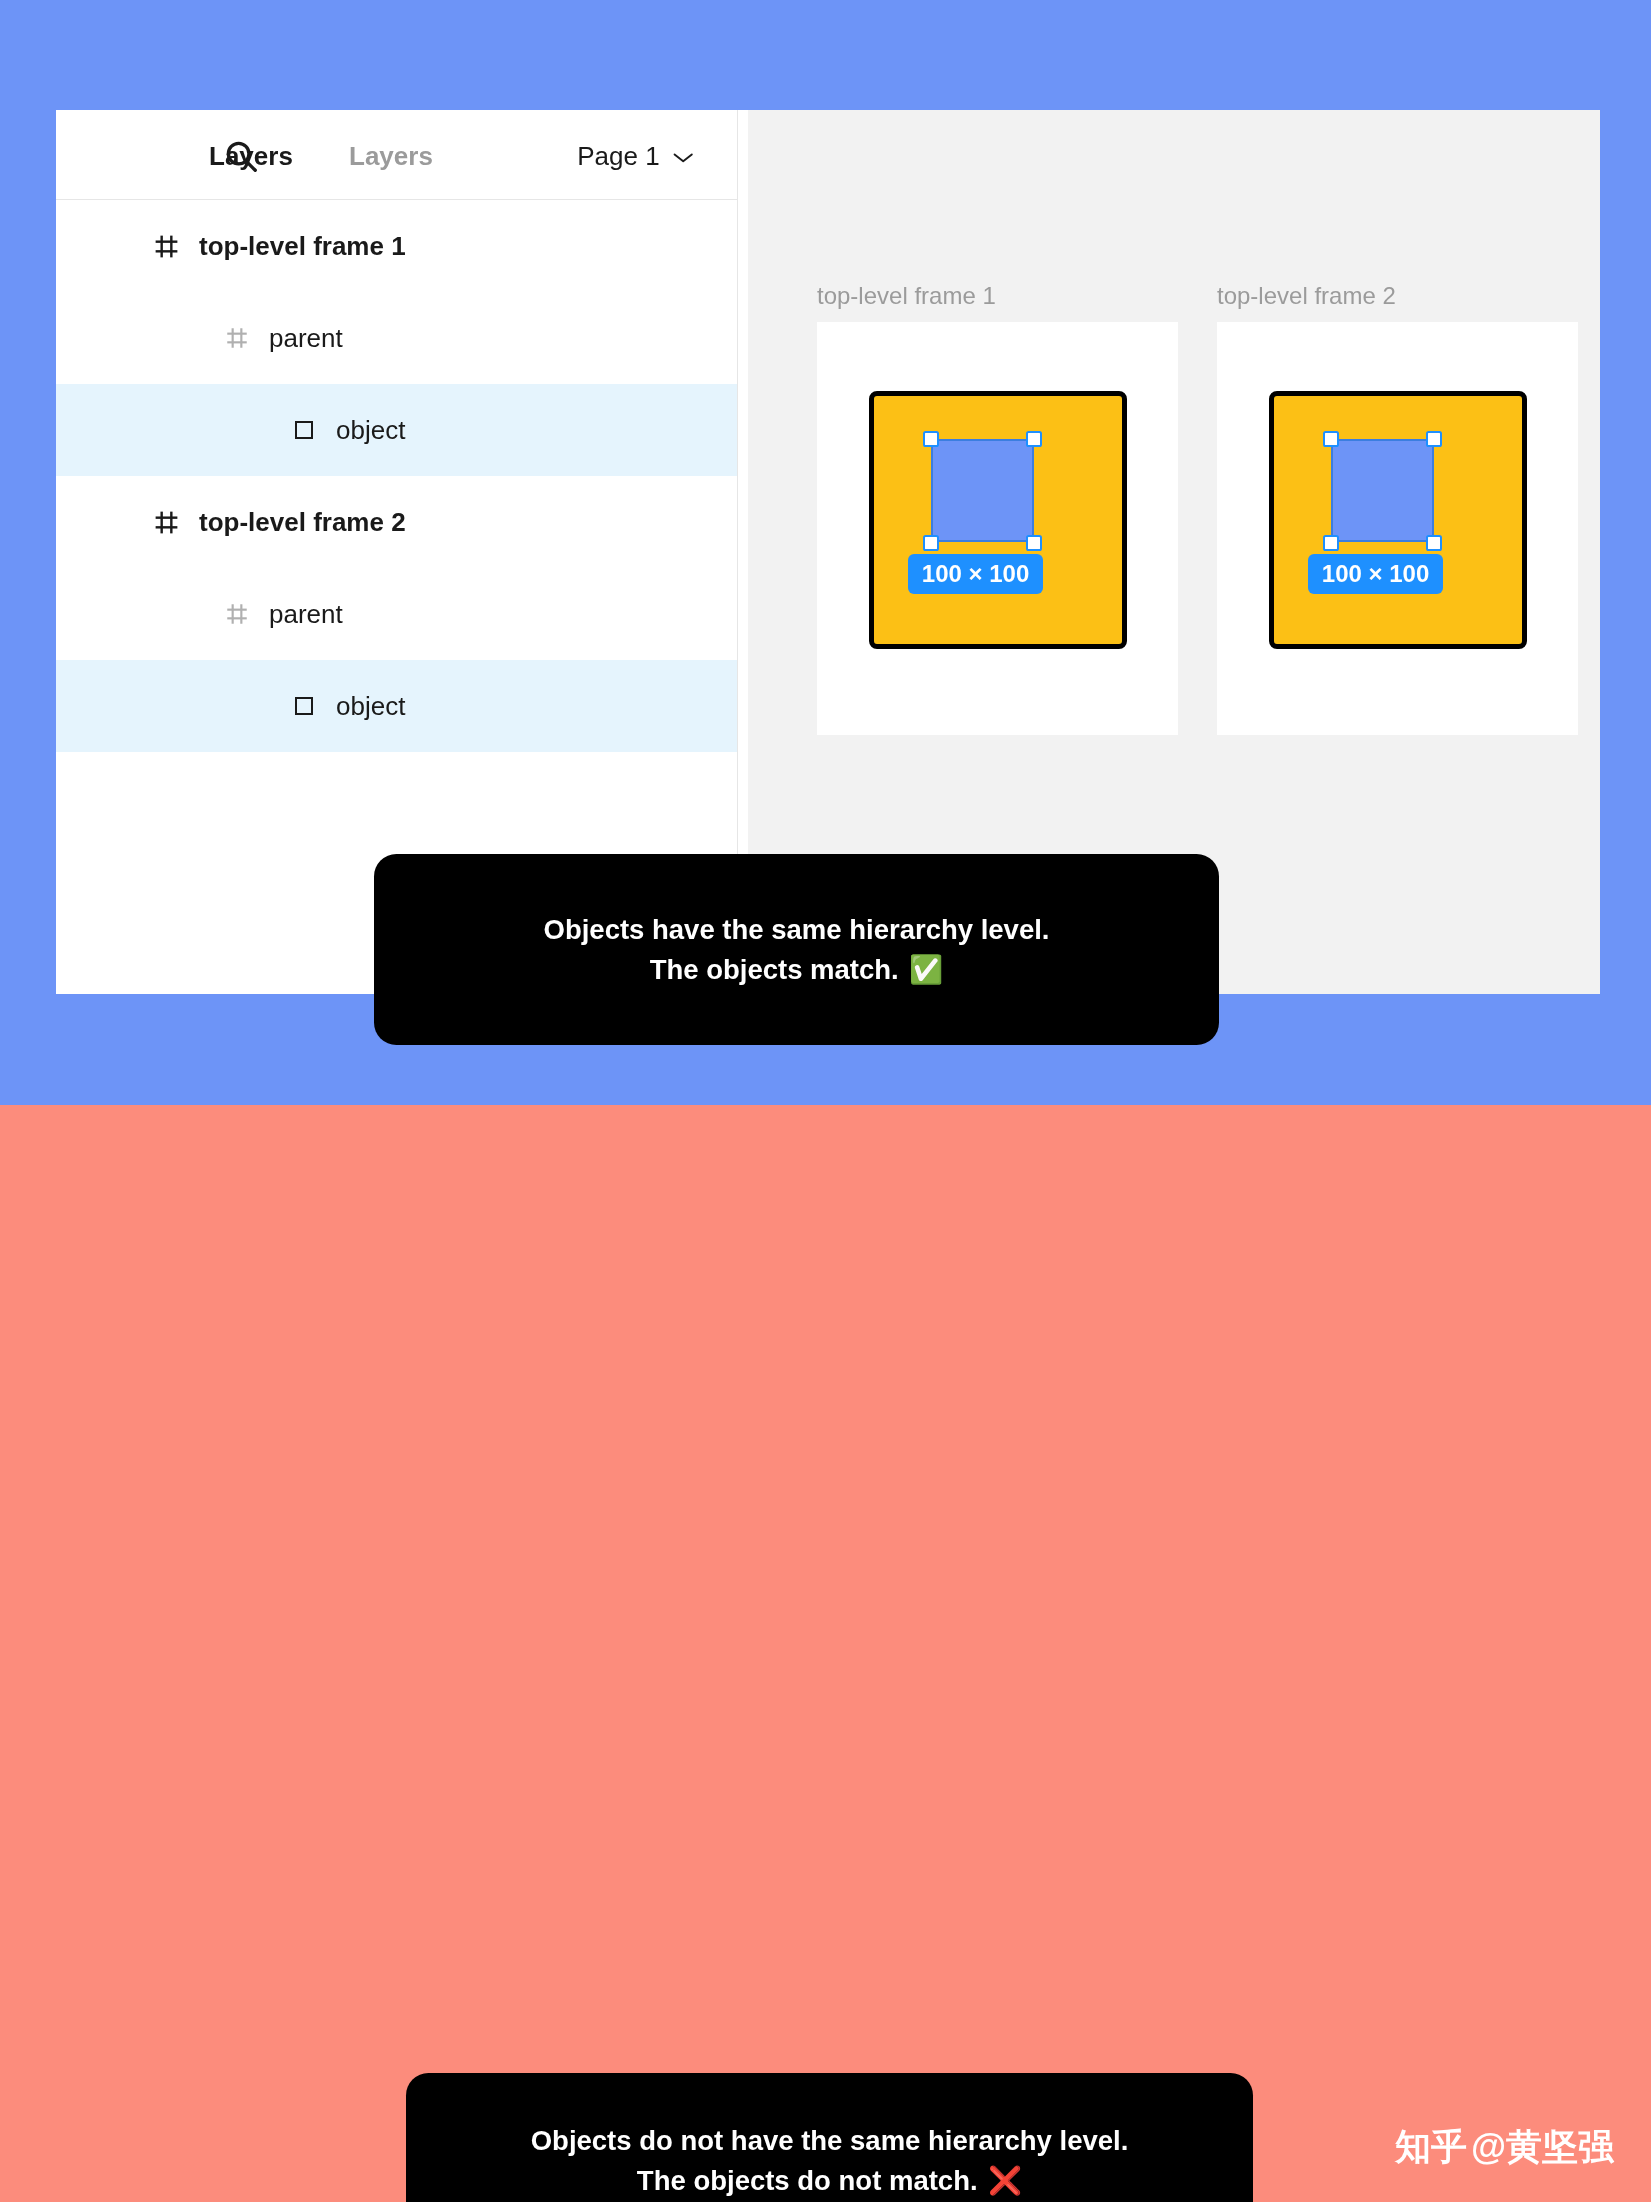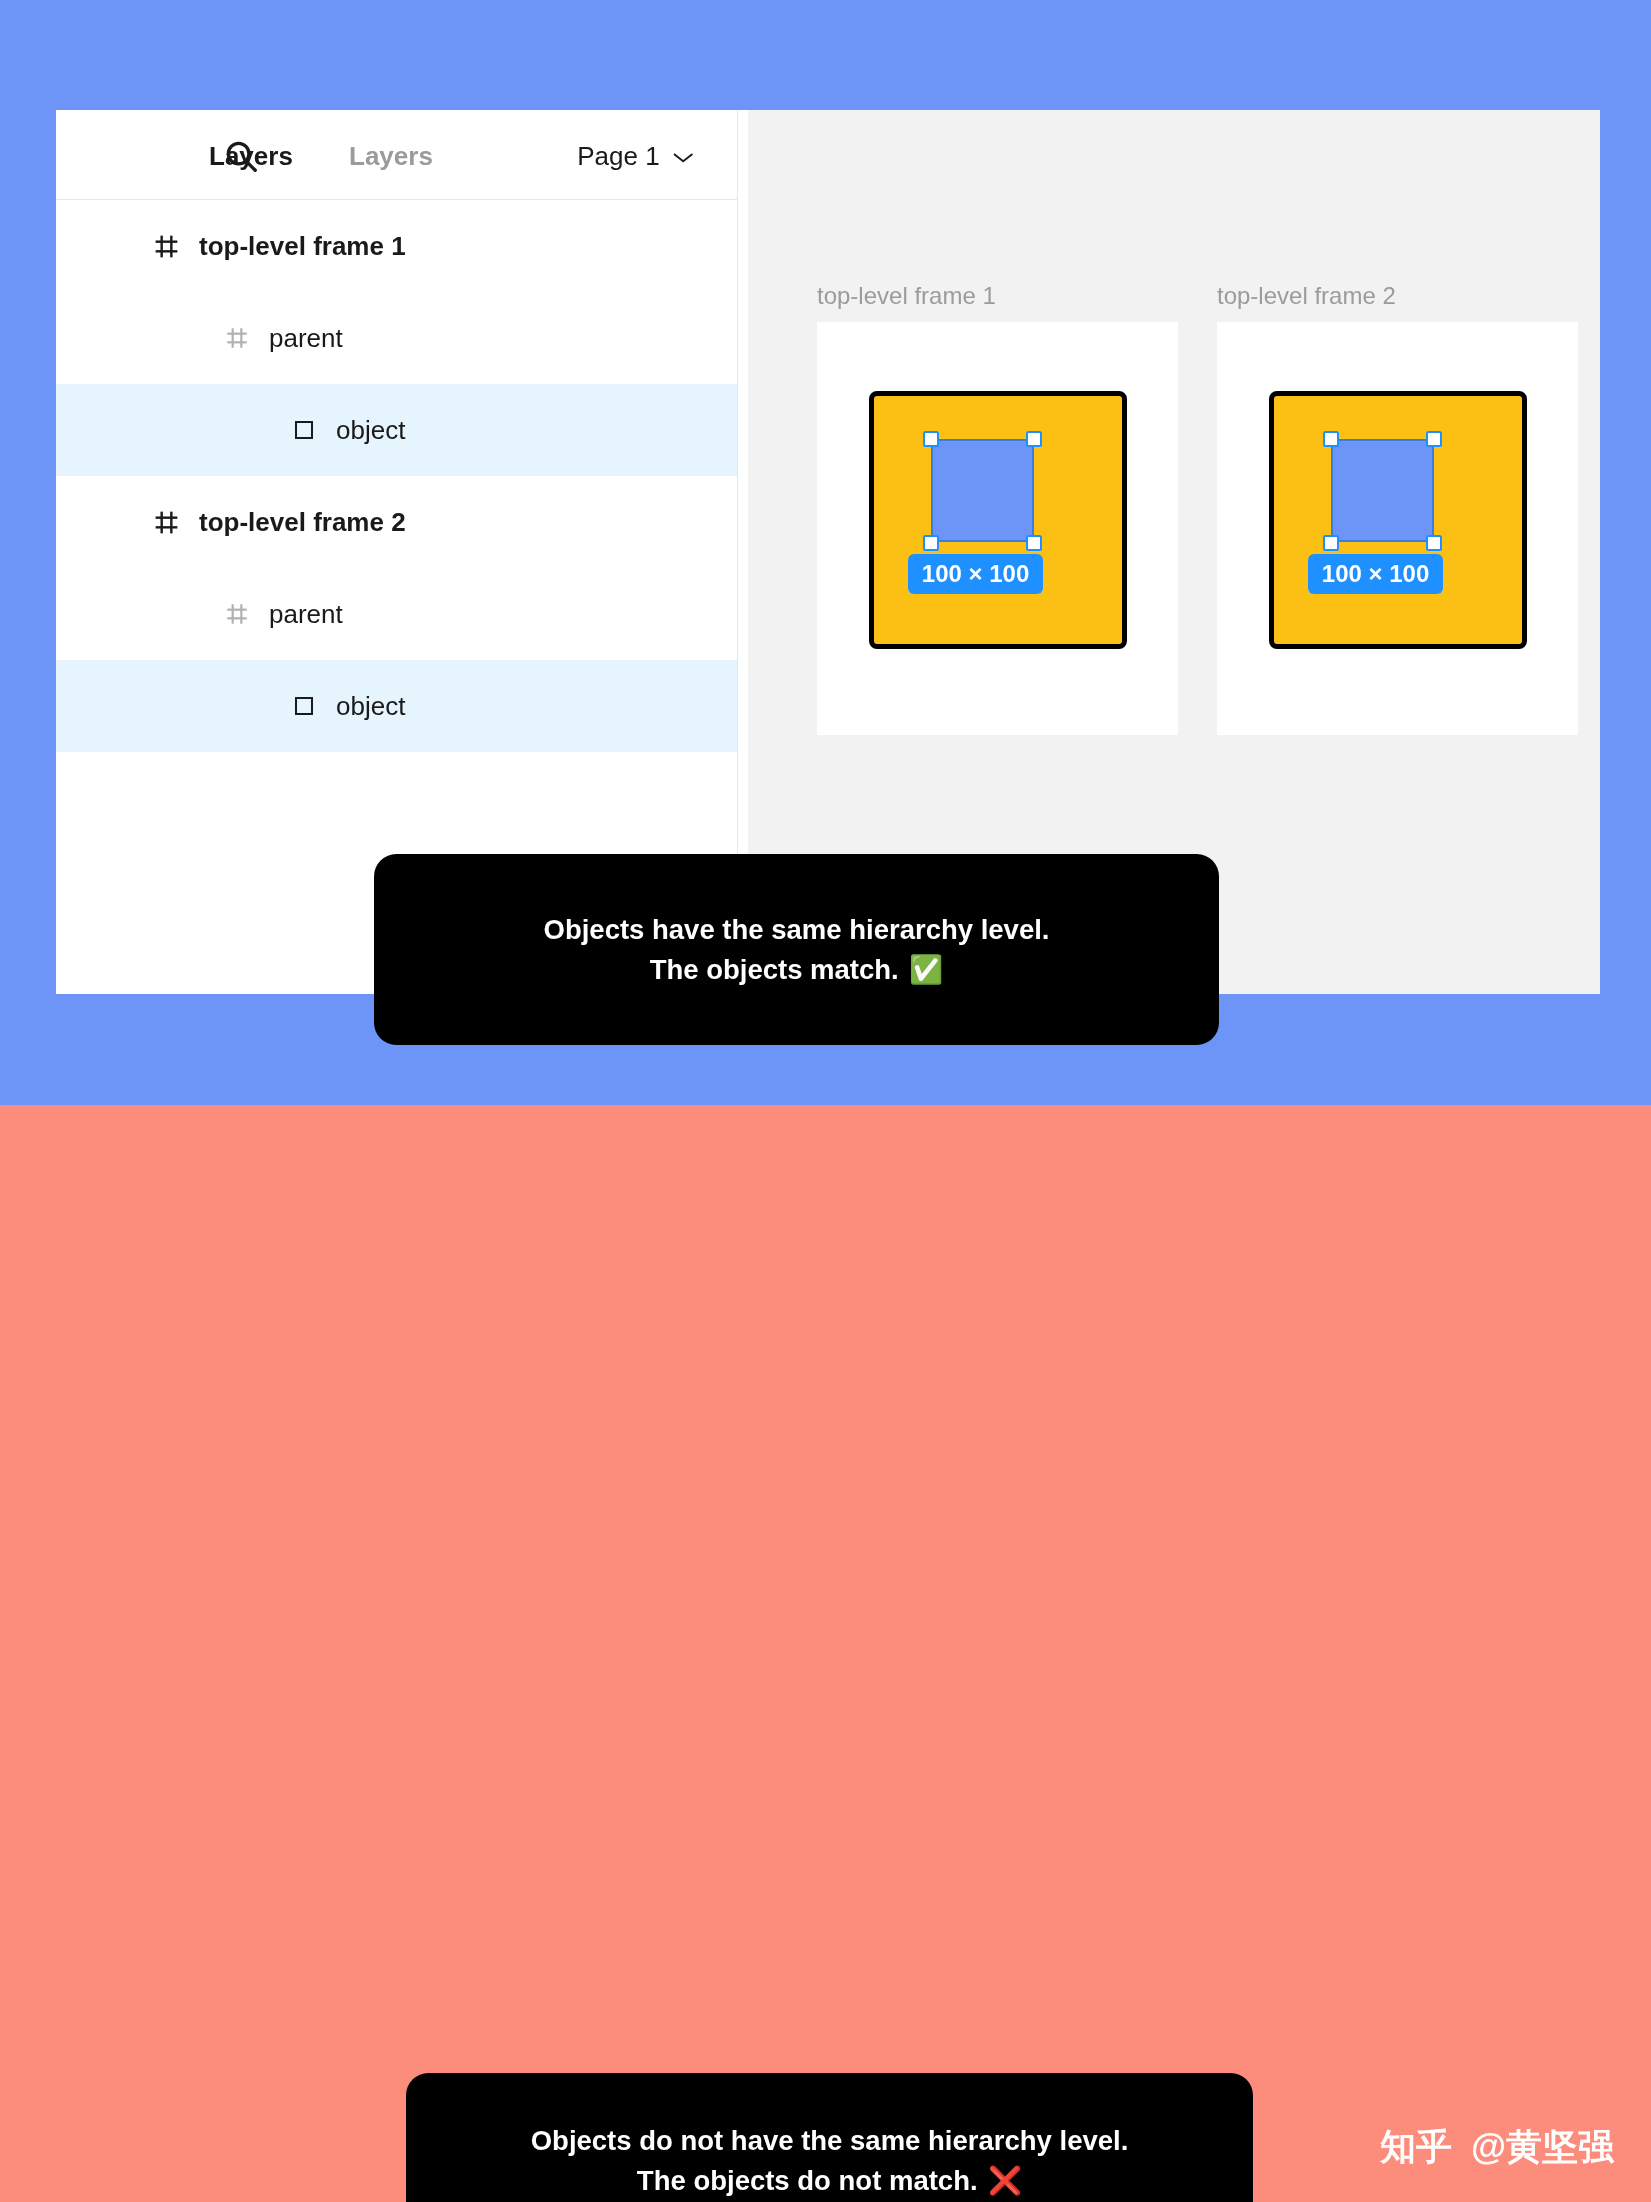--- a/index.html
+++ b/index.html
@@ -155,21 +155,21 @@
   }
   .tooltip .line2 { display:flex; align-items:center; gap: 10.3px; }
 
   
   .watermark {
     position: absolute;
     right: 38px;
     bottom: 31px;
     display: flex;
     align-items: center;
-    gap: 19px;
+    gap: 4px;
     color: #ffffff;
     font-size: 36px;
     font-weight: bold;
   }
   .wm-logo { font-size: 36px; font-weight: bold; color:#ffffff; }
 </style>
 </head>
 <body>
 
 <div class="page">

